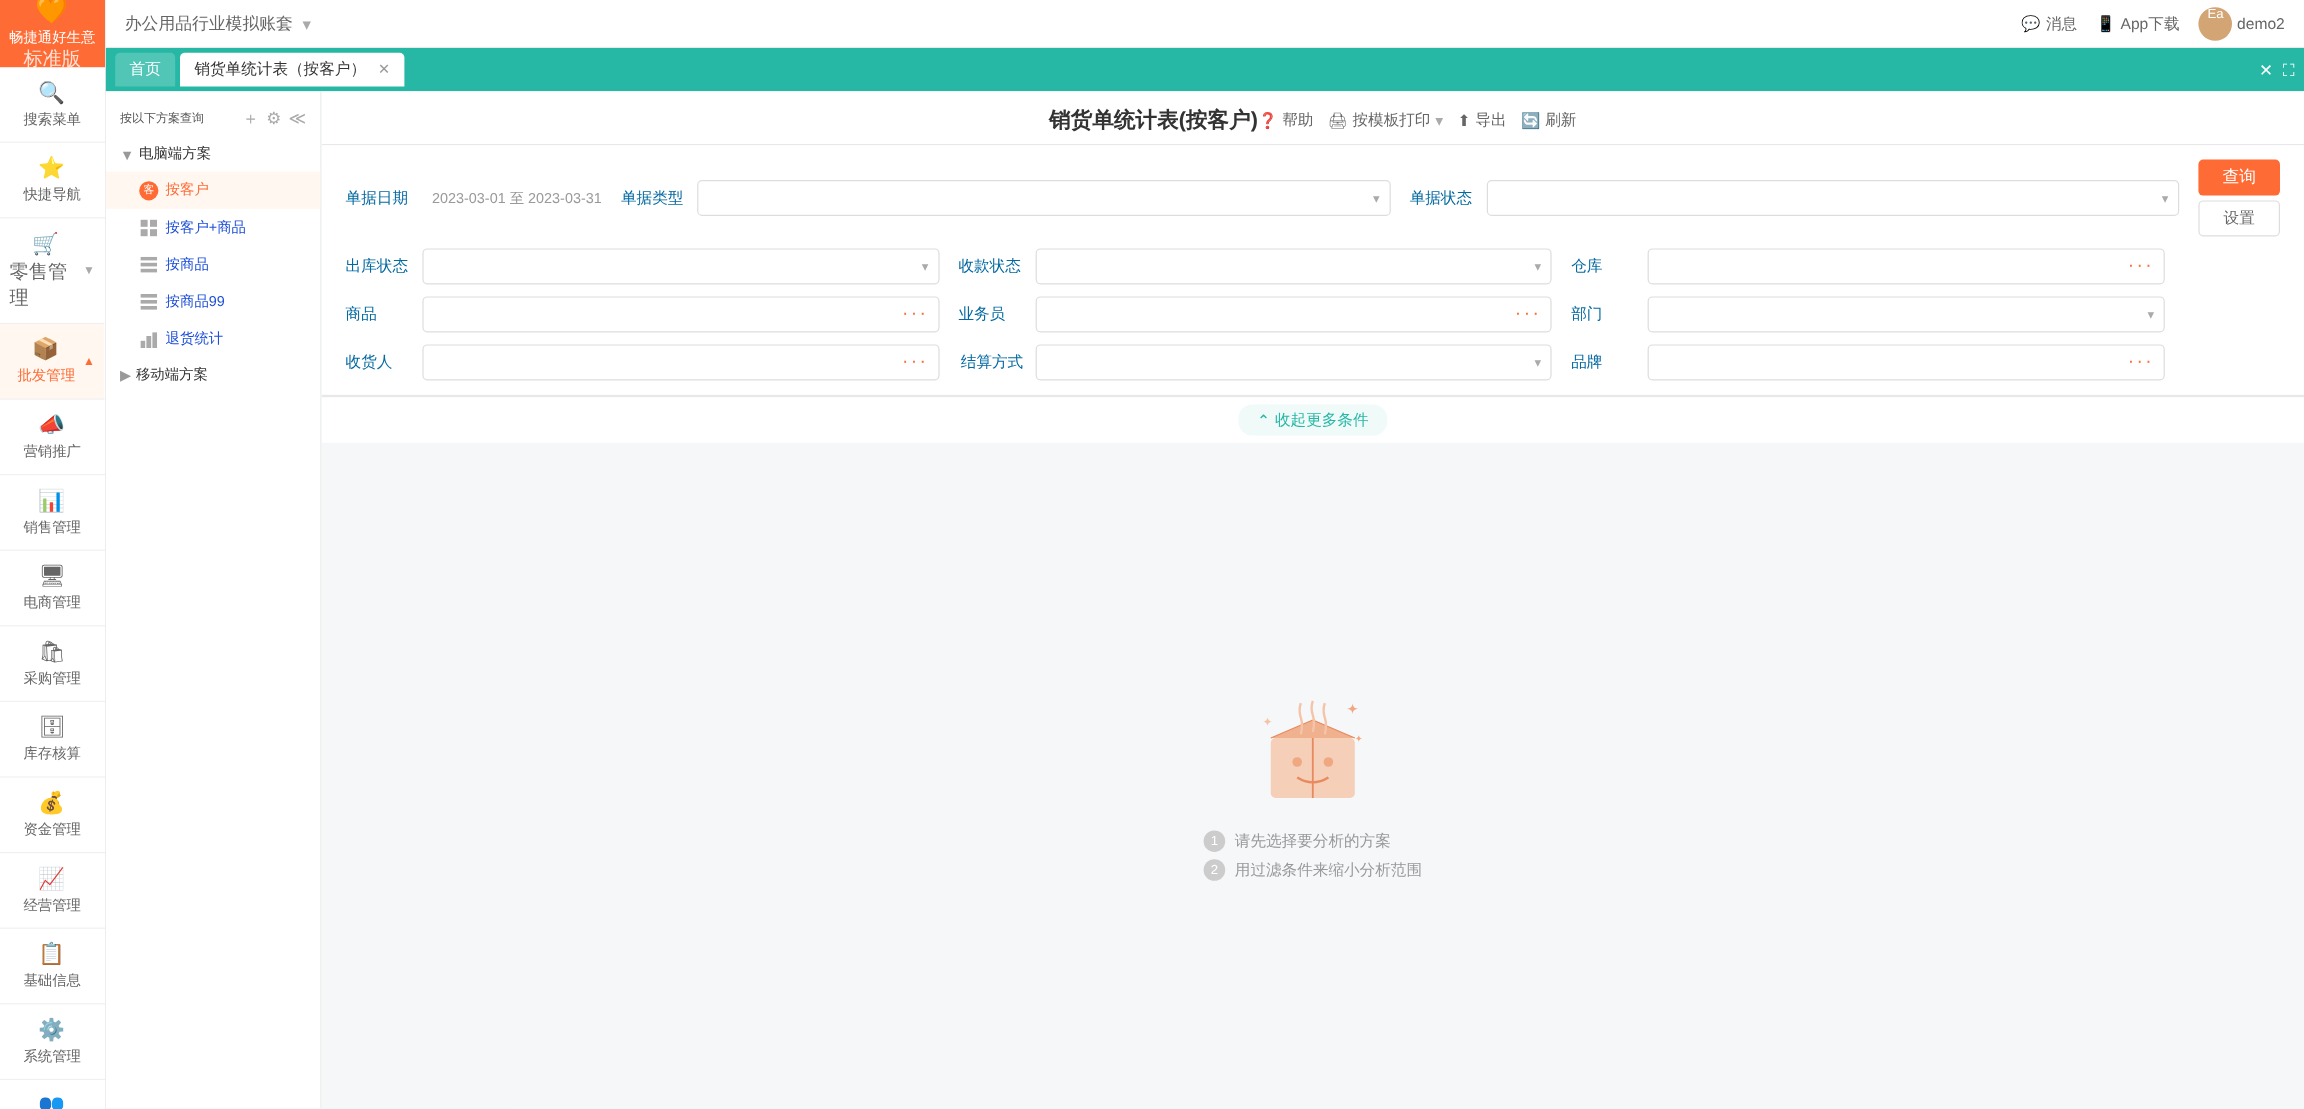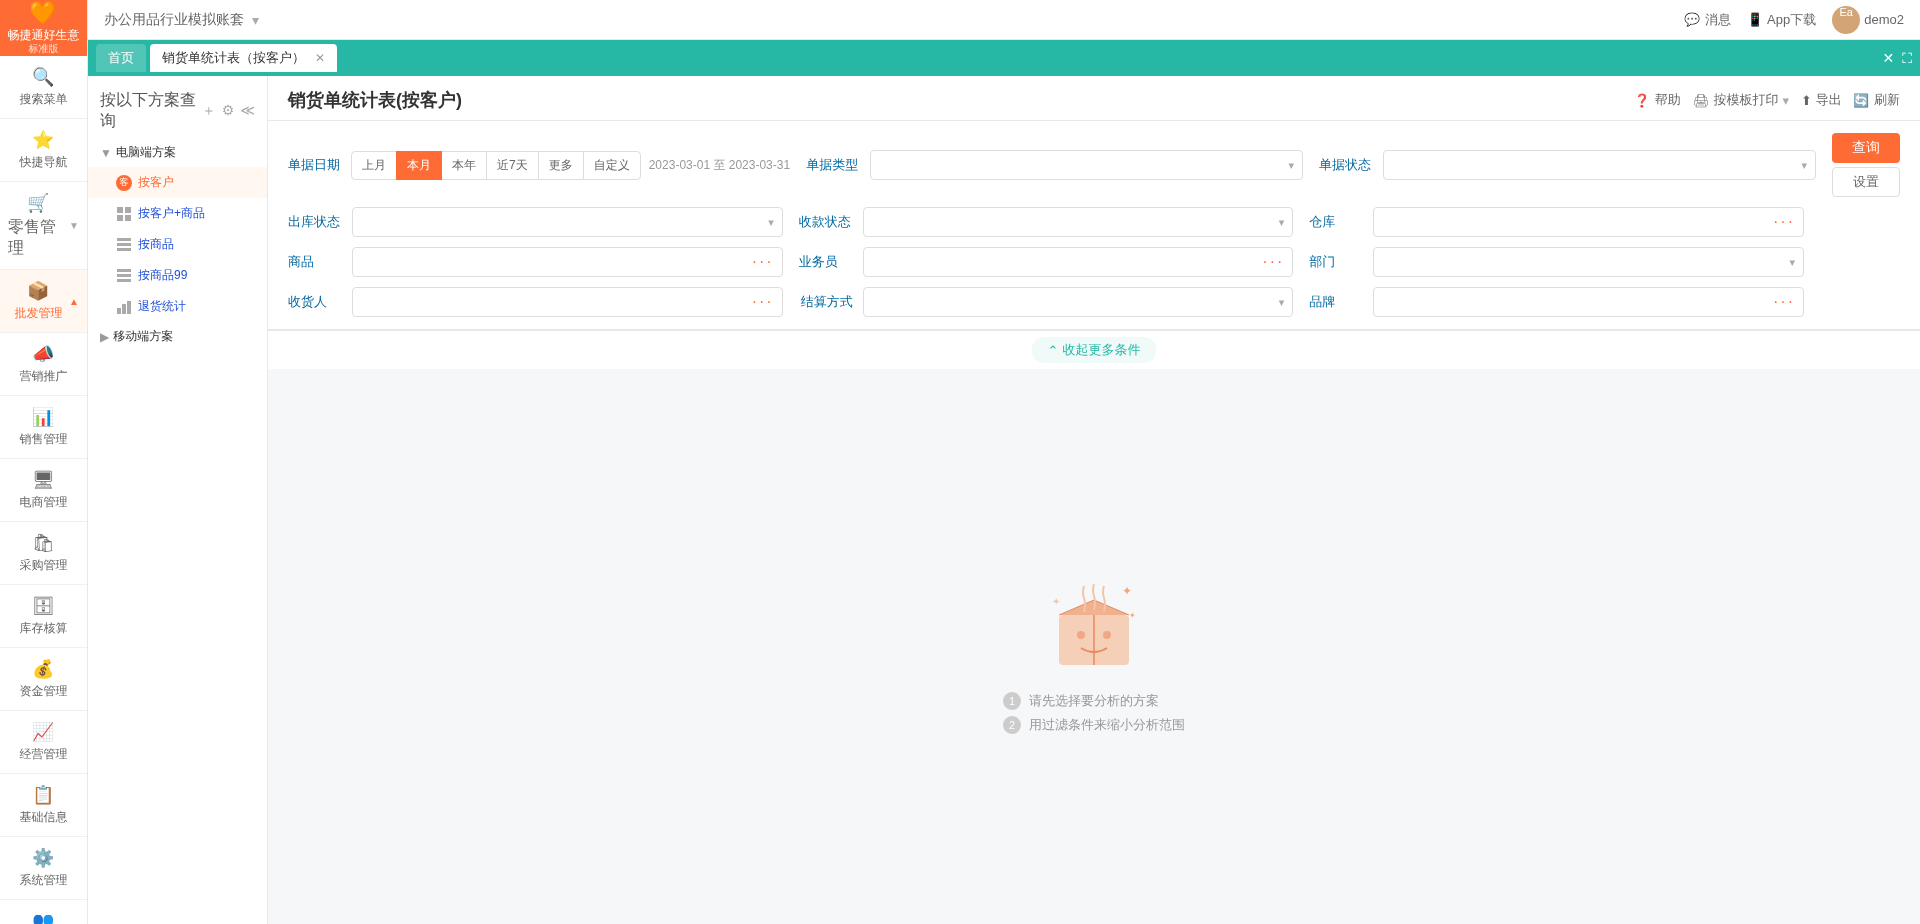--- a/index.html
+++ b/index.html
@@ -40,21 +40,21 @@
     .left-panel-section-title { display: flex; align-items: center; padding: 6px 12px; font-size: 12px; color: #333; cursor: pointer; }
     .left-panel-section-title .arrow { margin-right: 4px; color: #999; }
     .left-panel-item { display: flex; align-items: center; padding: 7px 12px 7px 28px; font-size: 12px; color: #1d4ed8; cursor: pointer; gap: 6px; }
     .left-panel-item.active { color: #ff6b35; background: #fff7f0; }
     .left-panel-item .item-icon { width: 16px; height: 16px; border-radius: 50%; background: #ff6b35; color: #fff; display: flex; align-items: center; justify-content: center; font-size: 9px; flex-shrink: 0; }
 
     
     .right-panel { flex: 1; display: flex; flex-direction: column; overflow: hidden; background: #f5f7f9; }
 
     
-    .page-header { background: #fff; padding: 12px 20px 8px; display: flex; align-items: center; justify-content: space-between; border-bottom: 1px solid #e8e8e8; flex-shrink: 0; }
+    .page-header { background: #fff; padding: 12px 20px 8px; display: flex; align-items: center; justify-content: center; border-bottom: 1px solid #e8e8e8; flex-shrink: 0; }
     .page-title { font-size: 18px; font-weight: bold; color: #333; }
     .page-actions { display: flex; align-items: center; gap: 12px; font-size: 13px; color: #666; }
     .page-actions .action-item { display: flex; align-items: center; gap: 4px; cursor: pointer; }
 
     
     .filter-area { background: #fff; padding: 12px 20px; border-bottom: 1px solid #e8e8e8; flex-shrink: 0; }
     .filter-row { display: flex; align-items: center; margin-bottom: 10px; gap: 16px; }
     .filter-row:last-child { margin-bottom: 0; }
     .filter-item { display: flex; align-items: center; flex: 1; min-width: 0; }
     .filter-label { font-size: 13px; color: #0369a1; white-space: nowrap; margin-right: 8px; min-width: 56px; }
@@ -88,21 +88,21 @@
     .collapse-area { background: #fff; padding: 6px 0; border-top: 1px solid #e8e8e8; flex-shrink: 0; text-align: center; }
     .collapse-trigger { display: inline-flex; align-items: center; gap: 4px; color: #26b8a5; font-size: 13px; cursor: pointer; padding: 4px 16px; border-radius: 12px; background: #f0faf9; }
   </style>
 </head>
 <body>
 
 <div class="sidebar">
   <div class="sidebar-logo">
     <div class="sidebar-logo-icon">🧡</div>
     <div style="font-size:12px;text-align:center;line-height:1.2;">畅捷通好生意</div>
-    <div style="font-size:10px;color:rgba(255,255,255,0.8);">标准版</div>
+    <div style="font-size:16px;color:rgba(255,255,255,0.8);">标准版</div>
   </div>
 
   <div class="sidebar-nav-item">
     <span class="nav-icon">🔍</span>
     <span>搜索菜单</span>
   </div>
   <div class="sidebar-nav-item">
     <span class="nav-icon">⭐</span>
     <span>快捷导航</span>
   </div>
@@ -199,21 +199,21 @@
     <div class="tab-maximize" style="margin-left:auto;display:flex;gap:8px;">
       <span style="color:#fff;font-size:14px;">✕</span>
       <span style="color:#fff;font-size:14px;">⛶</span>
     </div>
   </div>
 
   <div class="content">
 
     <div class="left-panel">
       <div class="left-panel-header">
-        <span style="font-size:16px;color:#555;">按以下方案查询</span>
+        <span style="font-size:10px;color:#555;">按以下方案查询</span>
         <div class="left-panel-header-icons">
           <span style="cursor:pointer;color:#aaa;font-size:14px;">＋</span>
           <span style="cursor:pointer;color:#aaa;font-size:14px;">⚙</span>
           <span style="cursor:pointer;color:#aaa;font-size:14px;">≪</span>
         </div>
       </div>
 
       <div class="left-panel-section">
         <div class="left-panel-section-title">
           <span class="arrow">▼</span>
@@ -302,28 +302,20 @@
             <span>刷新</span>
           </div>
         </div>
       </div>
 
       <div class="filter-area">
 
         <div class="filter-row">
           <div class="filter-item" style="flex:none;">
             <span class="filter-label">单据日期</span>
-            <div class="date-filter">
-              <div class="date-btn">上月</div>
-              <div class="date-btn active">本月</div>
-              <div class="date-btn">本年</div>
-              <div class="date-btn">近7天</div>
-              <div class="date-btn">更多</div>
-              <div class="date-btn">自定义</div>
-            </div>
             <span class="date-range">2023-03-01 至 2023-03-31</span>
           </div>
           <div class="filter-item" style="flex:1;">
             <span class="filter-label">单据类型</span>
             <div class="filter-control">
               <span></span>
               <span class="arrow-down">▾</span>
             </div>
           </div>
           <div class="filter-item" style="flex:1;">

